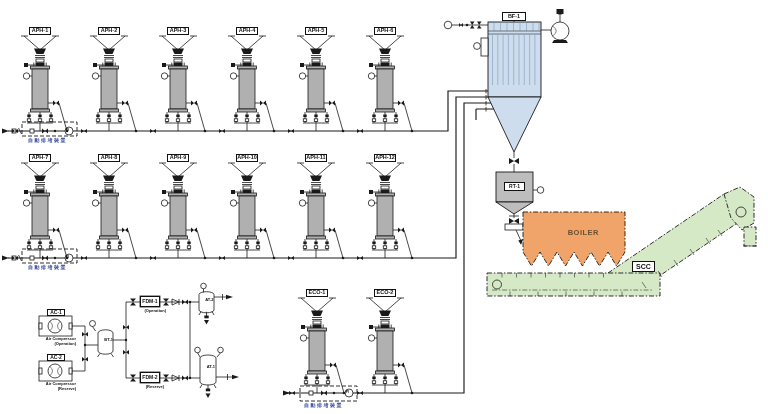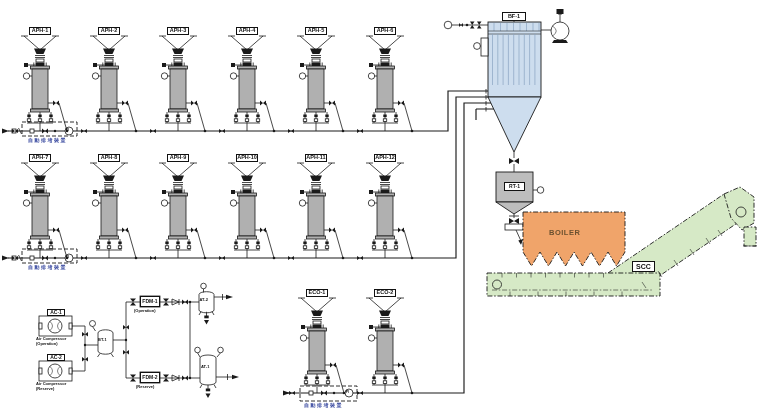--- a/index.html
+++ b/index.html
@@ -14,21 +14,21 @@
   .wv{fill:#fff;stroke:#1a1a1a;stroke-width:.8;}
   .gv{fill:#b0b0b0;stroke:#1a1a1a;stroke-width:.8;}
   .dashbox{fill:none;stroke:#1a1a1a;stroke-width:.9;stroke-dasharray:4 2;}
   .dd{stroke-dasharray:5 1.8 1.5 1.8;}
   .bag{stroke:#8aa3c2;stroke-width:.7;fill:none;}
   
   .tag{position:absolute;background:#fff;border:1px solid #111;box-sizing:border-box;
        display:flex;align-items:center;justify-content:center;
        font-weight:bold;font-size:5.5px;line-height:1;color:#111;white-space:nowrap;}
   .txt{position:absolute;font-weight:bold;color:#111;line-height:1;white-space:nowrap;
-       text-align:left;}
+       text-align:right;}
   .zh{position:absolute;font-size:5px;letter-spacing:1.5px;color:#3a4aa0;
       font-weight:bold;line-height:1;white-space:nowrap;}
   .pi{position:absolute;font-size:3.5px;font-weight:bold;color:#111;line-height:1;}
 </style>
 </head>
 <body>
 
 <div id="stage">
 
 <svg width="768" height="414" viewBox="0 0 768 414">

